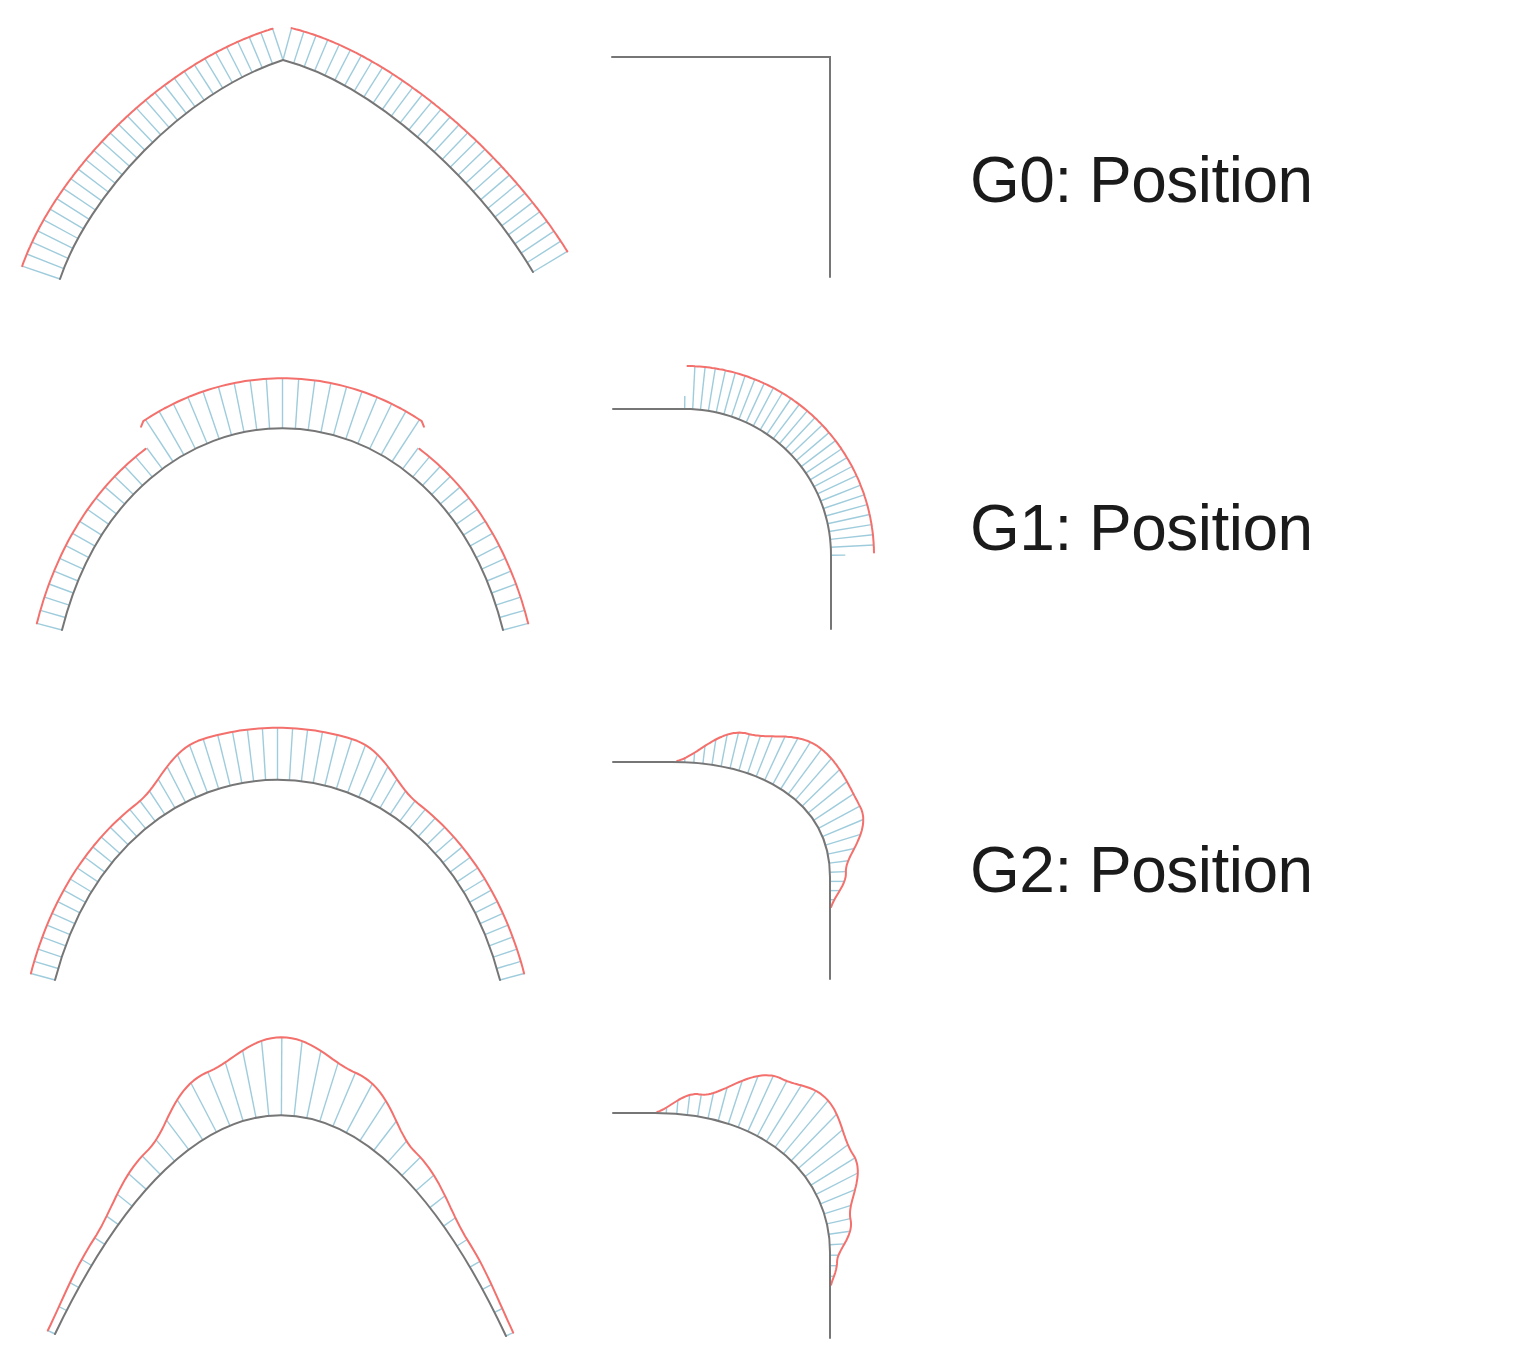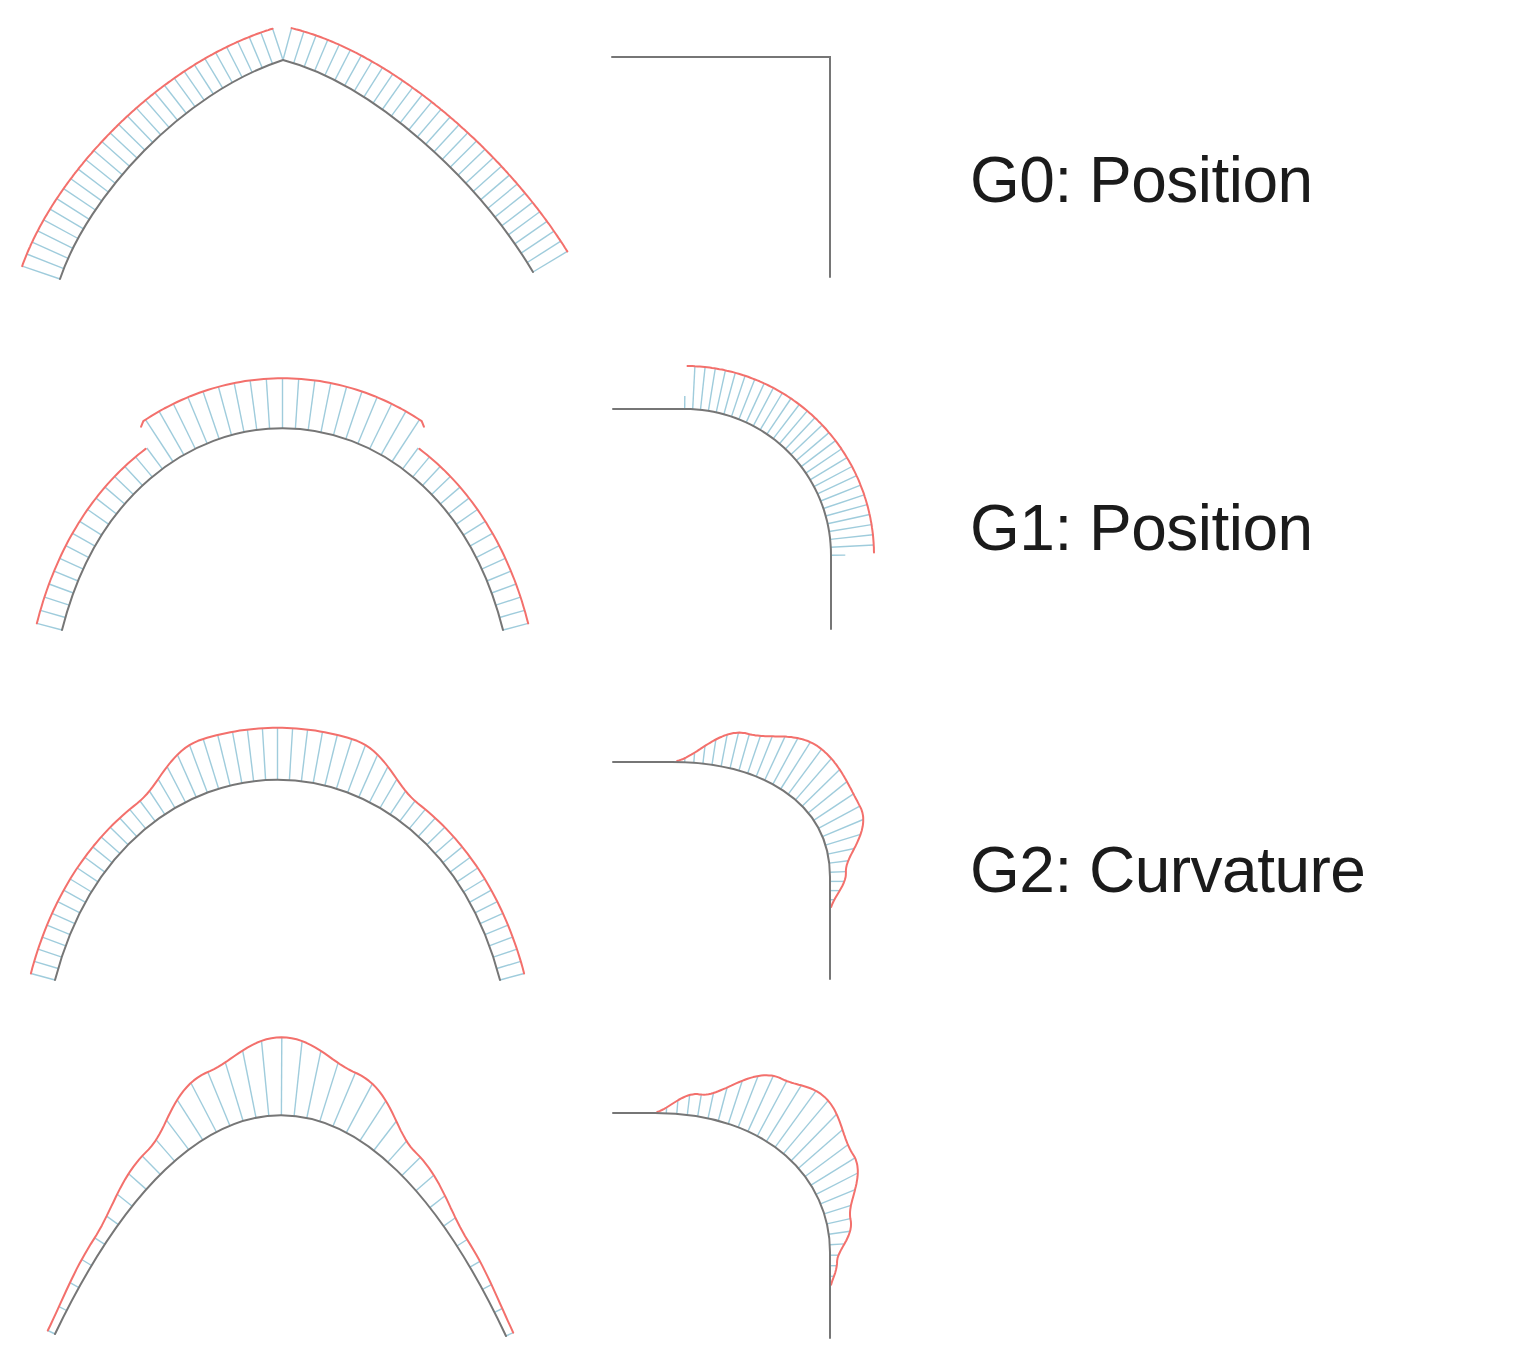--- a/index.html
+++ b/index.html
@@ -352,15 +352,15 @@
           <line x1="830" y1="1276.3" x2="834" y2="1276.3"></line>
           <line x1="830" y1="1286.8" x2="830.6" y2="1286.8"></line>
         </g>
         <path d="M657.3 1111.9L659.6 1111.1L661.9 1110L664.2 1108.8L666.5 1107.5L668.9 1106L671.2 1104.5L673.6 1103L676 1101.5L678.4 1100L680.8 1098.7L683.2 1097.5L685.6 1096.4L688 1095.5L690.3 1094.8L692.7 1094.4L695 1094.1L697.2 1094.1L699.5 1094.4L701.7 1094.6L704 1094.7L706.2 1094.5L708.5 1094.2L710.9 1093.7L713.3 1093L715.7 1092.2L718.2 1091.3L720.7 1090.3L723.3 1089.2L725.9 1088.1L728.5 1086.9L731.2 1085.7L733.9 1084.4L736.6 1083.2L739.3 1082L742.1 1080.9L744.9 1079.8L747.6 1078.8L750.4 1077.9L753.2 1077.1L755.9 1076.5L758.6 1075.9L761.3 1075.6L763.9 1075.3L766.5 1075.3L769 1075.4L771.5 1075.6L773.9 1076L776.3 1076.6L778.5 1077.4L780.7 1078.3L782.8 1079.3L785 1080.3L787.2 1081.2L789.4 1081.9L791.7 1082.7L794 1083.4L796.3 1084L798.7 1084.7L801.1 1085.3L803.4 1086L805.8 1086.7L808.1 1087.5L810.3 1088.3L812.6 1089.2L814.8 1090.3L816.9 1091.4L818.9 1092.6L820.9 1093.9L822.7 1095.4L824.5 1096.9L826.2 1098.6L827.8 1100.3L829.3 1102.1L830.8 1104L832.1 1106L833.4 1108L834.6 1110.1L835.7 1112.3L836.7 1114.5L837.7 1116.7L838.6 1118.9L839.5 1121.2L840.3 1123.4L841.1 1125.7L841.9 1127.9L842.6 1130.2L843.4 1132.4L844.1 1134.6L844.9 1136.7L845.6 1138.9L846.4 1140.9L847.2 1143L848 1145L848.9 1146.9L849.8 1148.8L850.8 1150.7L851.8 1152.5L852.9 1154.2L854 1156L855 1157.8L855.8 1159.7L856.4 1161.7L857 1163.8L857.4 1165.9L857.6 1168L857.8 1170.2L857.8 1172.5L857.7 1174.8L857.5 1177L857.2 1179.3L856.8 1181.7L856.4 1184L855.9 1186.3L855.3 1188.5L854.8 1190.8L854.2 1193L853.6 1195.2L853 1197.4L852.4 1199.5L851.9 1201.5L851.4 1203.6L850.9 1205.6L850.6 1207.5L850.3 1209.4L850.1 1211.2L850 1213.1L850 1214.8L850.1 1216.6L850.3 1218.3L850.6 1219.9L850.9 1221.6L851 1223.3L851 1225L850.9 1226.8L850.6 1228.5L850.3 1230.3L849.8 1232L849.2 1233.8L848.6 1235.5L847.8 1237.2L847 1239L846.2 1240.7L845.3 1242.3L844.4 1244L843.4 1245.6L842.5 1247.3L841.6 1248.9L840.8 1250.4L840 1252L838.6 1255L837.6 1257.9L837.1 1260.9L837 1263.9L836.6 1266.8L836 1269.8L835.2 1272.8L834.2 1275.7L833.1 1278.7L832 1281.7L831.1 1284.6" fill="none" stroke="#f3706c" stroke-width="2" stroke-linejoin="round" stroke-linecap="round"></path>
         <path d="M613 1113L655 1113C770 1113 830 1180 830 1252L830 1338" fill="none" stroke="#767676" stroke-width="2" stroke-linecap="round"></path>
       </g>
   </svg>
 
   <div class="glabel" style="left: 970px; top: 147px;">G0: Position</div>
   <div class="glabel" style="left: 970px; top: 495px;">G1: Position</div>
-  <div class="glabel" style="left: 970px; top: 837px;">G2: Curvature</div>
+  <div class="glabel" style="left: 970px; top: 837px;">G2: Position</div>
   <div class="watermark" style="left: 1487px; top: 1324px; text-decoration: underline;">sc</div>
 </div>
 
 </body></html>

